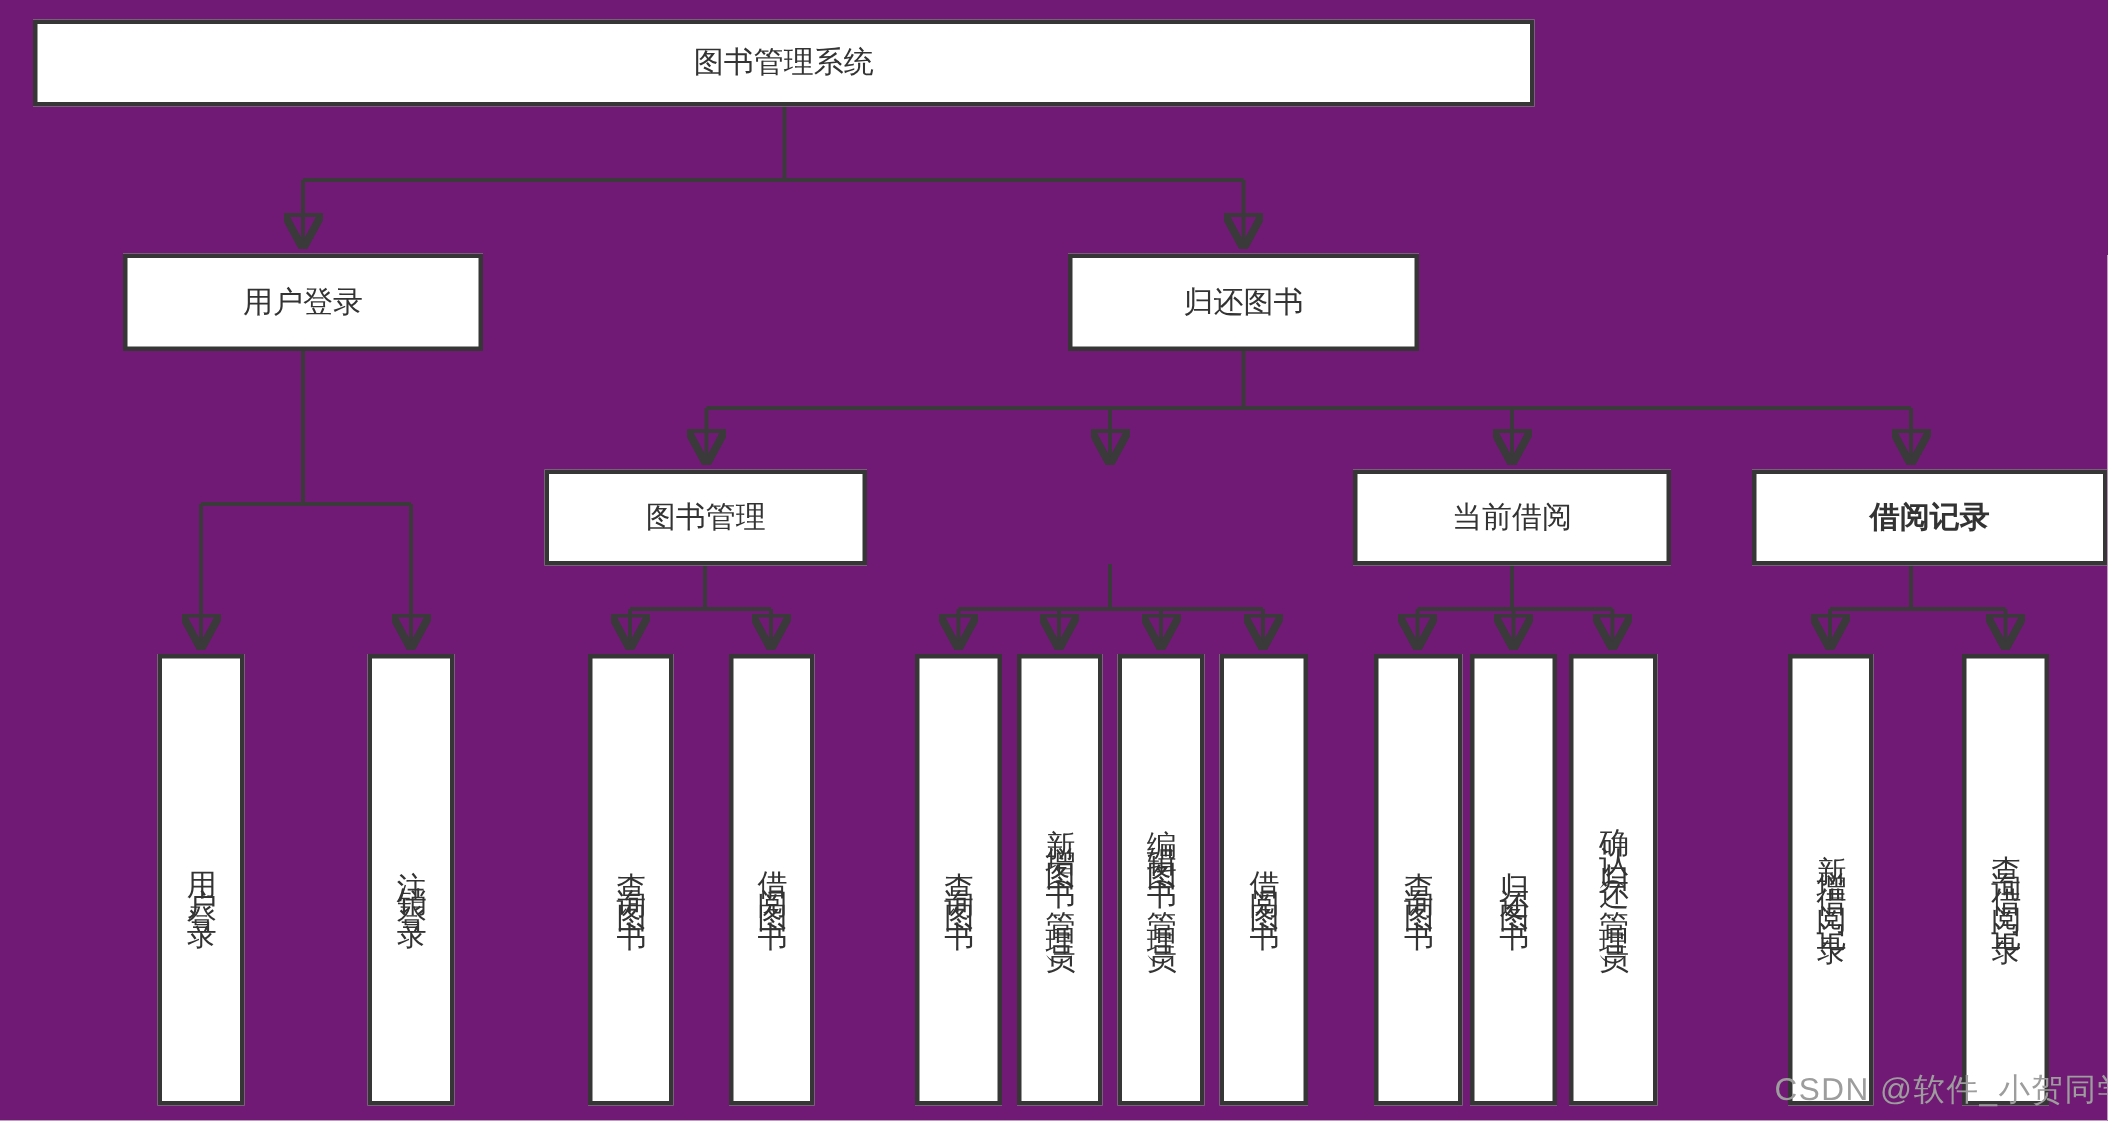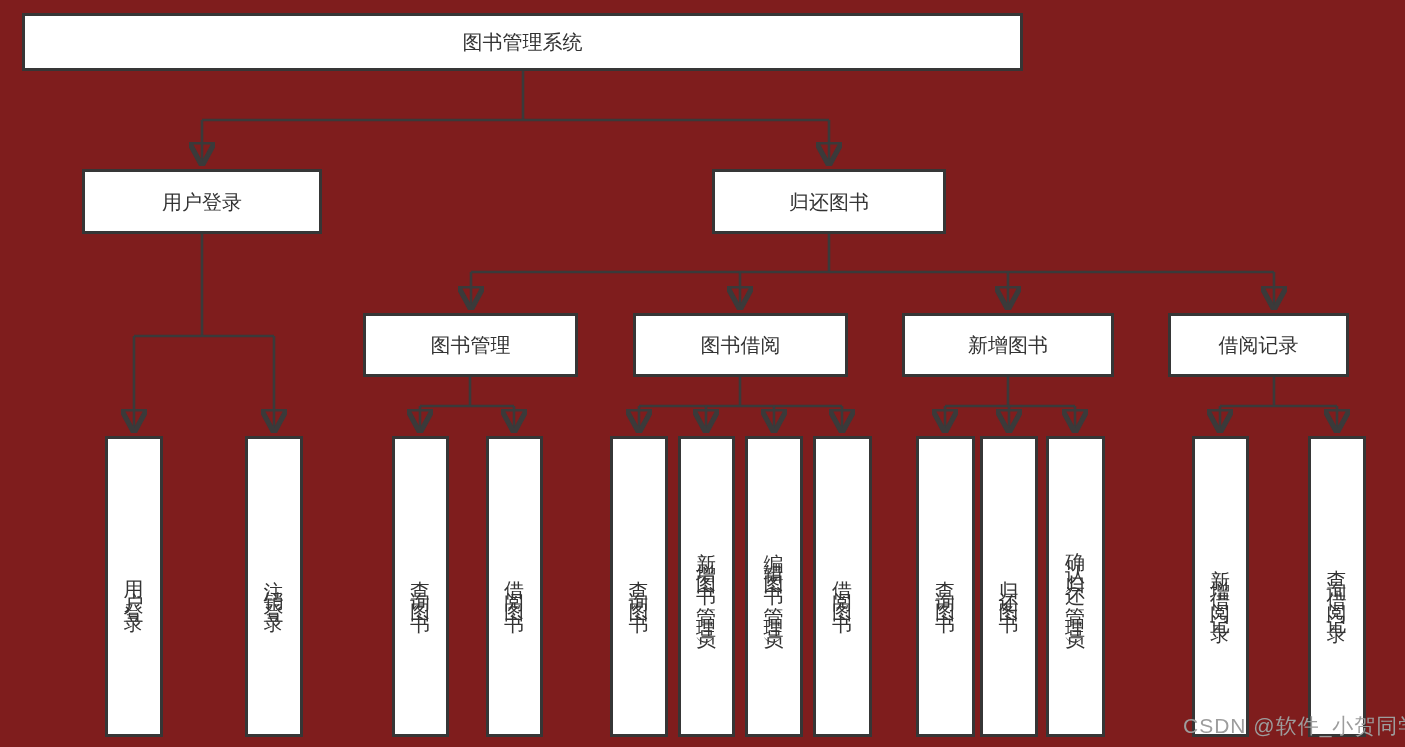--- a/index.html
+++ b/index.html
@@ -1,20 +1,20 @@
 <!DOCTYPE html>
 <html><head>
 <meta charset="utf-8">
 <style>
   html, body { margin: 0; padding: 0; background: #ffffff; }
   .canvas {
     position: relative;
     width: 1405px;
     height: 747px;
-    background: #7f1d1d;
+    background: #701a75;
     font-family: "Liberation Sans", sans-serif;
     overflow: hidden;
   }
   svg.wires {
     position: absolute;
     left: 0; top: 0;
     width: 1405px; height: 747px;
   }
   svg.wires path {
     stroke: #3a3a3a;
@@ -119,25 +119,24 @@
   </svg>
 
   <div class="node" style="left:22px; top:13px; width:1001px; height:58px;">图书管理系统</div>
 
   <div class="node" style="left:82px; top:169px; width:240px; height:65px;">用户登录</div>
 
   <div class="node" style="left:712px; top:169px; width:234px; height:65px;">归还图书</div>
 
   <div class="node" style="left:363px; top:313px; width:215px; height:64px;">图书管理</div>
 
-  <div class="node" style="left:633px; top:313px; width:215px; height:64px;">图书借阅</div>
 
-  <div class="node" style="left:902px; top:313px; width:212px; height:64px;">新增图书</div>
+  <div class="node" style="left:902px; top:313px; width:212px; height:64px;">当前借阅</div>
 
-  <div class="node" style="left:1168px; top:313px; width:181px; height:64px;">借阅记录</div>
+  <div class="node" style="left:1168px; top:313px; width:237px; height:64px;font-weight:bold;">借阅记录</div>
 
   <div class="node v" style="left:105px; top:436px; width:58px; height:301px;">用户登录</div>
 
   <div class="node v" style="left:245px; top:436px; width:58px; height:301px;">注销登录</div>
 
   <div class="node v" style="left:392px; top:436px; width:57px; height:301px;">查询图书</div>
 
   <div class="node v" style="left:486px; top:436px; width:57px; height:301px;">借阅图书</div>
 
   <div class="node v" style="left:610px; top:436px; width:58px; height:301px;">查询图书</div>

